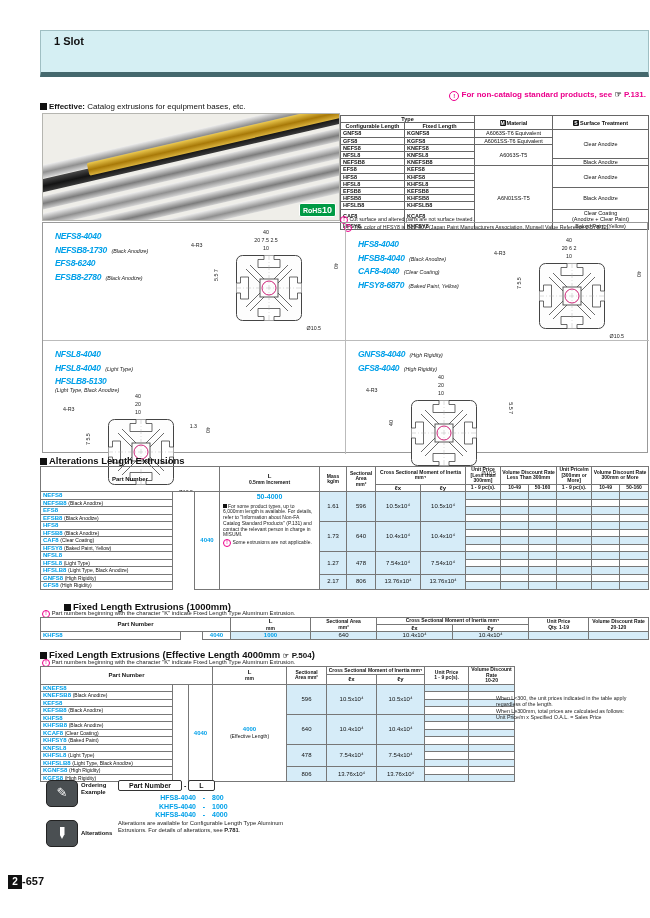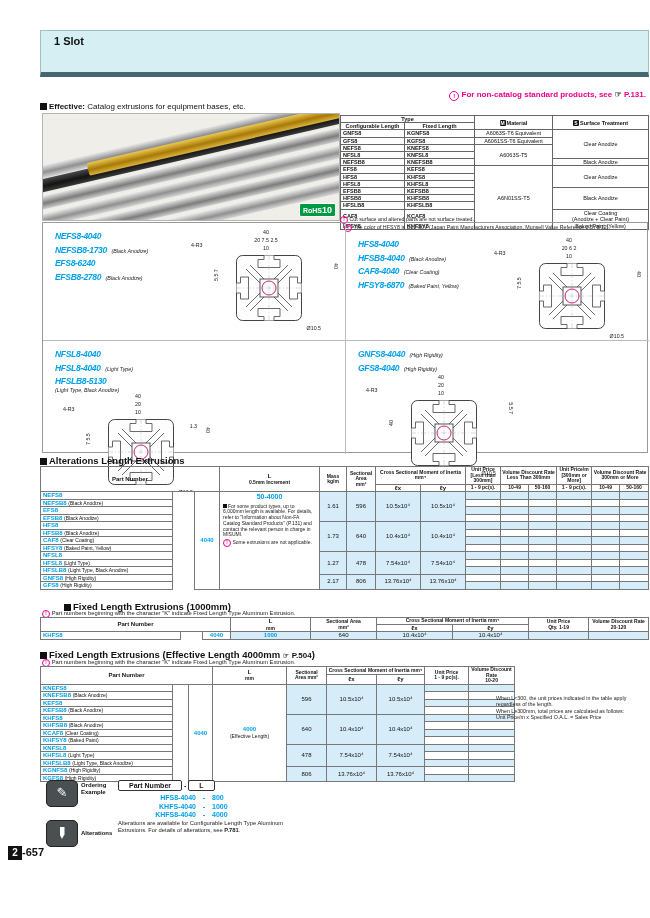--- a/index.html
+++ b/index.html
@@ -103,21 +103,21 @@
   .exrow{white-space:nowrap;line-height:8.5px;font-size:7px;font-weight:bold;color:#00a0e9;}
   .expart{display:inline-block;width:78px;text-align:right;}
   .exdash{display:inline-block;width:16px;text-align:center;color:#00a0e9;}
   .alter{position:absolute;left:46px;top:820px;}
   .alabel{position:absolute;left:35px;top:10px;font-size:6px;font-weight:bold;}
   .atext{position:absolute;left:72px;top:0;width:170px;font-size:5.8px;line-height:7px;color:#222;}
   .drillbit{display:inline-block;width:5px;height:12px;background:#fff;
         clip-path:polygon(0 0,100% 0,100% 60%,50% 100%,0 60%);margin-top:6px;}
 
   
-  .footer{position:absolute;left:8px;top:846px;font-size:11px;font-weight:bold;}
+  .footer{position:absolute;left:8px;top:875px;font-size:11px;font-weight:bold;}
   .fbox{display:inline-block;background:#111;color:#fff;width:14px;height:14px;line-height:14px;
         text-align:center;font-size:10px;}
   a,.link{cursor:pointer;}
 </style>
 </head>
 <body>
 
 <div id="page">
 
   <div class="band">

